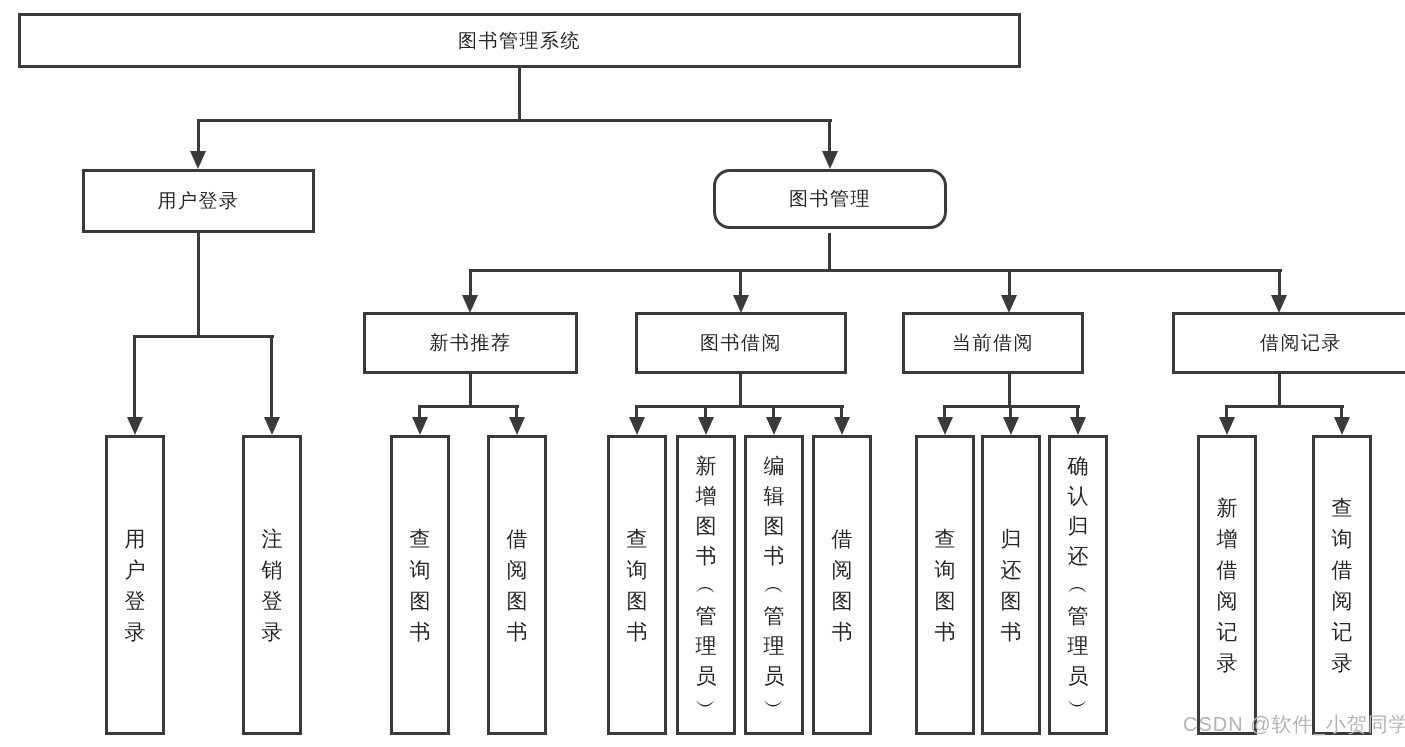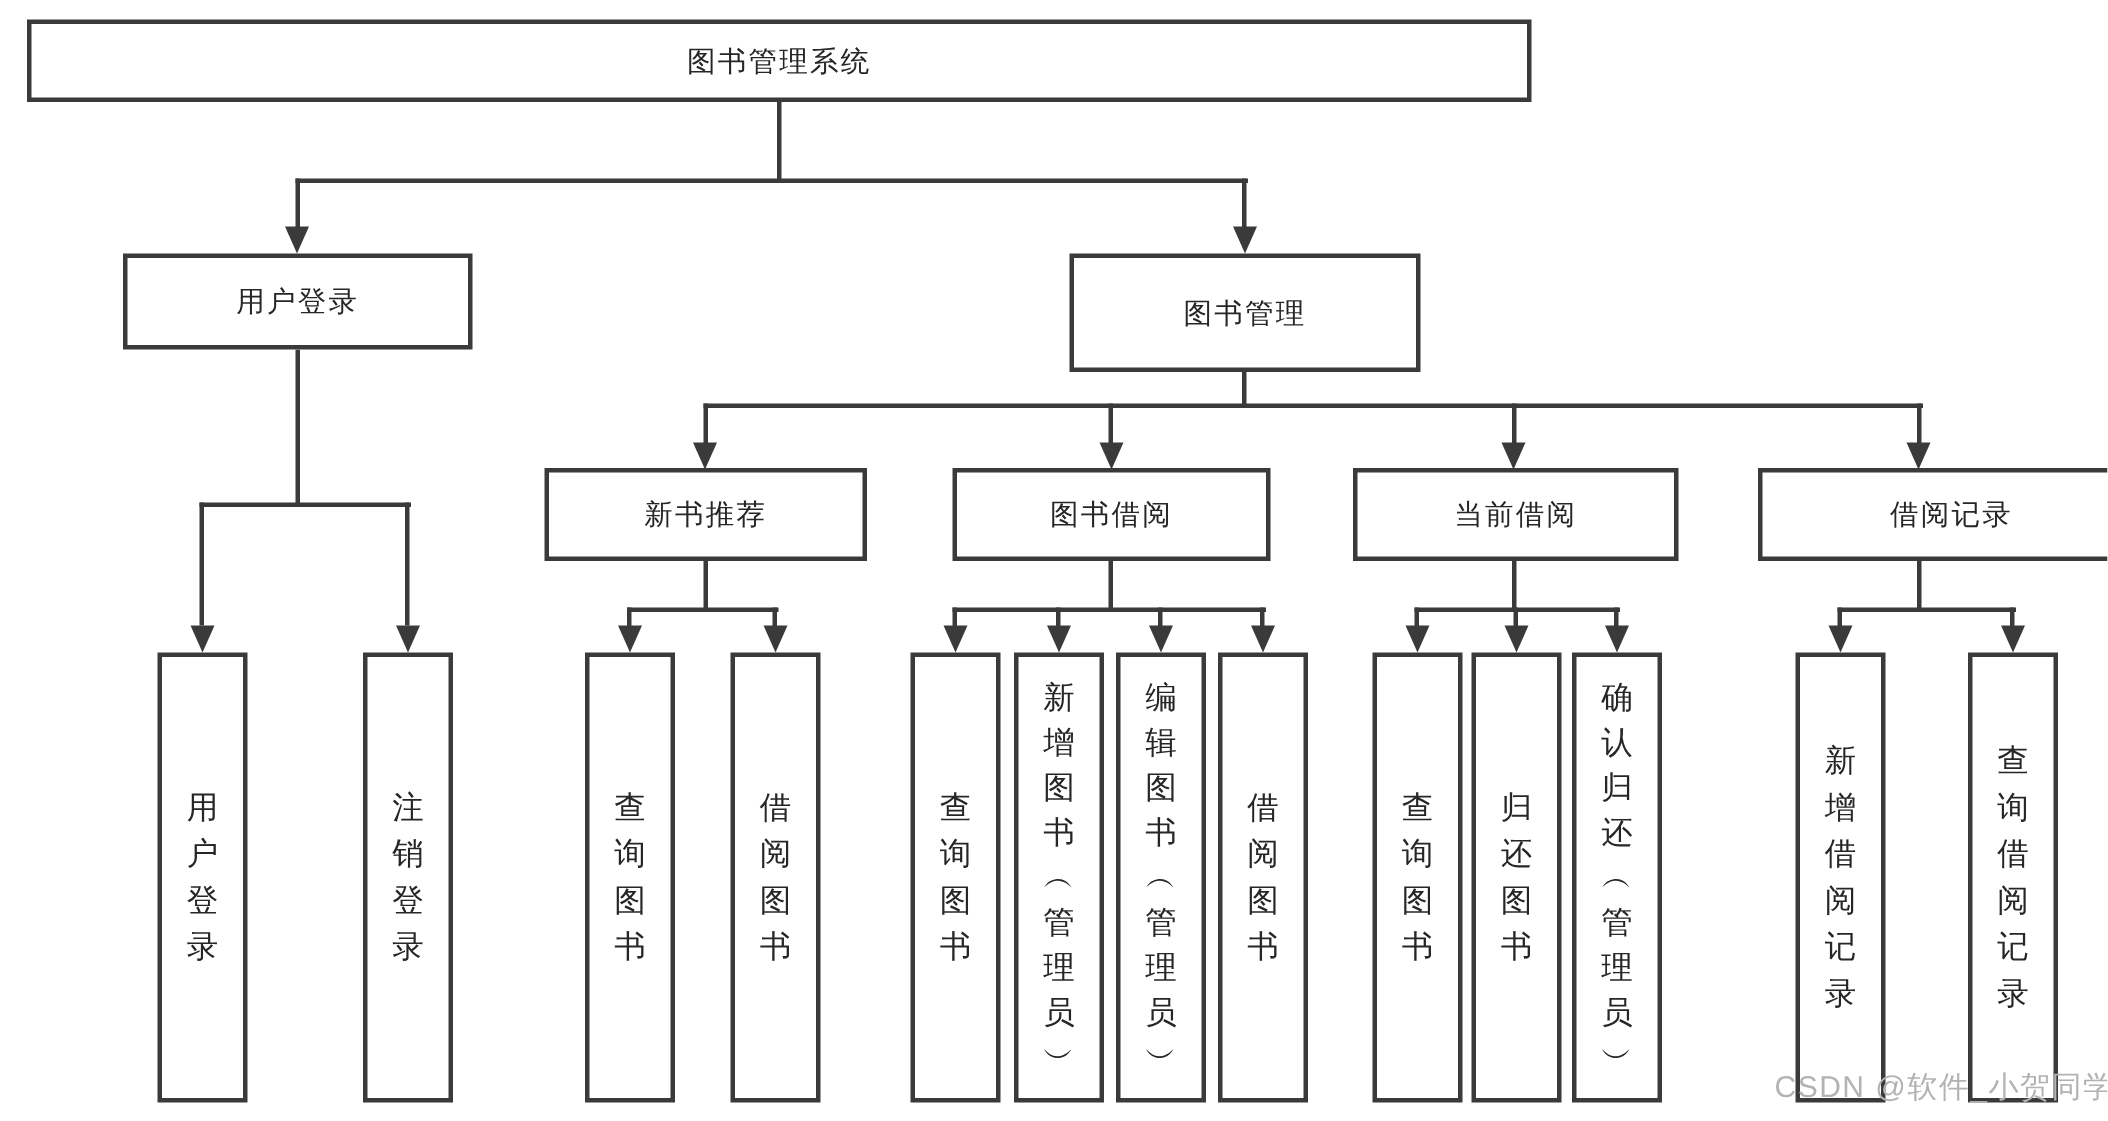--- a/index.html
+++ b/index.html
@@ -21,24 +21,24 @@
     background: #ffffff;
     border: 3px solid #3a3a3a;
     display: flex;
     align-items: center;
     justify-content: center;
     z-index: 2;
   }
   .hbox { font-size: 19px; letter-spacing: 1.5px; font-weight: 400; }
   .root-box  { left: 18px;  top: 13px;  width: 1003px; height: 55px; align-items: center; }
   .b-login   { left: 82px;  top: 169px; width: 233px;  height: 64px; }
-  .b-mgmt    { left: 713px; top: 169px; width: 234px;  height: 79px; }
+  .b-mgmt    { left: 713px; top: 169px; width: 234px;  height: 60px; border-radius: 17px; }
   .s-newbook { left: 363px; top: 312px; width: 215px;  height: 62px; }
   .s-borrow  { left: 635px; top: 312px; width: 212px;  height: 62px; }
-  .s-current { left: 902px; top: 312px; width: 217px;  height: 62px; }
+  .s-current { left: 902px; top: 312px; width: 182px;  height: 62px; }
   .s-record  { left: 1172px;top: 312px; width: 258px;  height: 62px; }
 
   .leaf { top: 435px; width: 60px; height: 300px; font-size: 21px; }
   .vtext {
     display: flex;
     flex-direction: column;
     align-items: center;
     justify-content: center;
     gap: 10px;
     line-height: 1;

